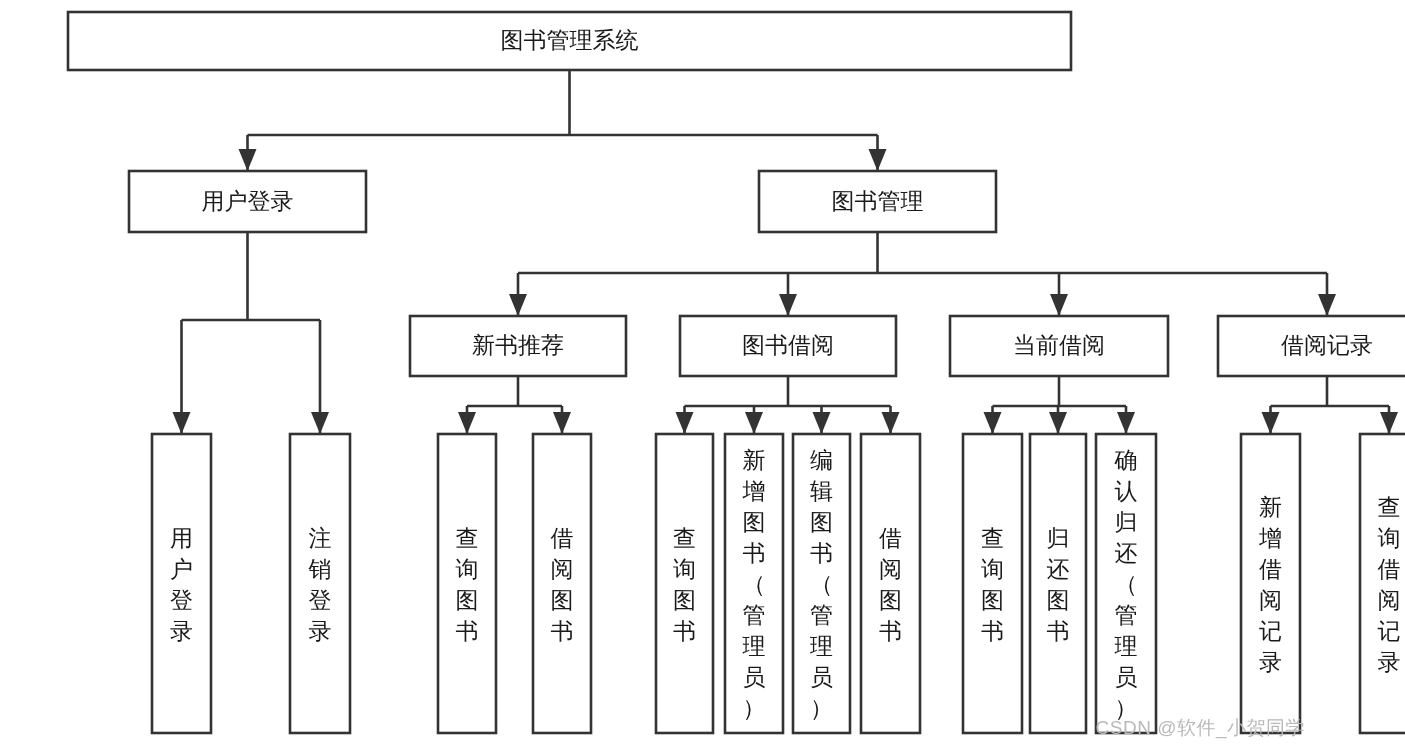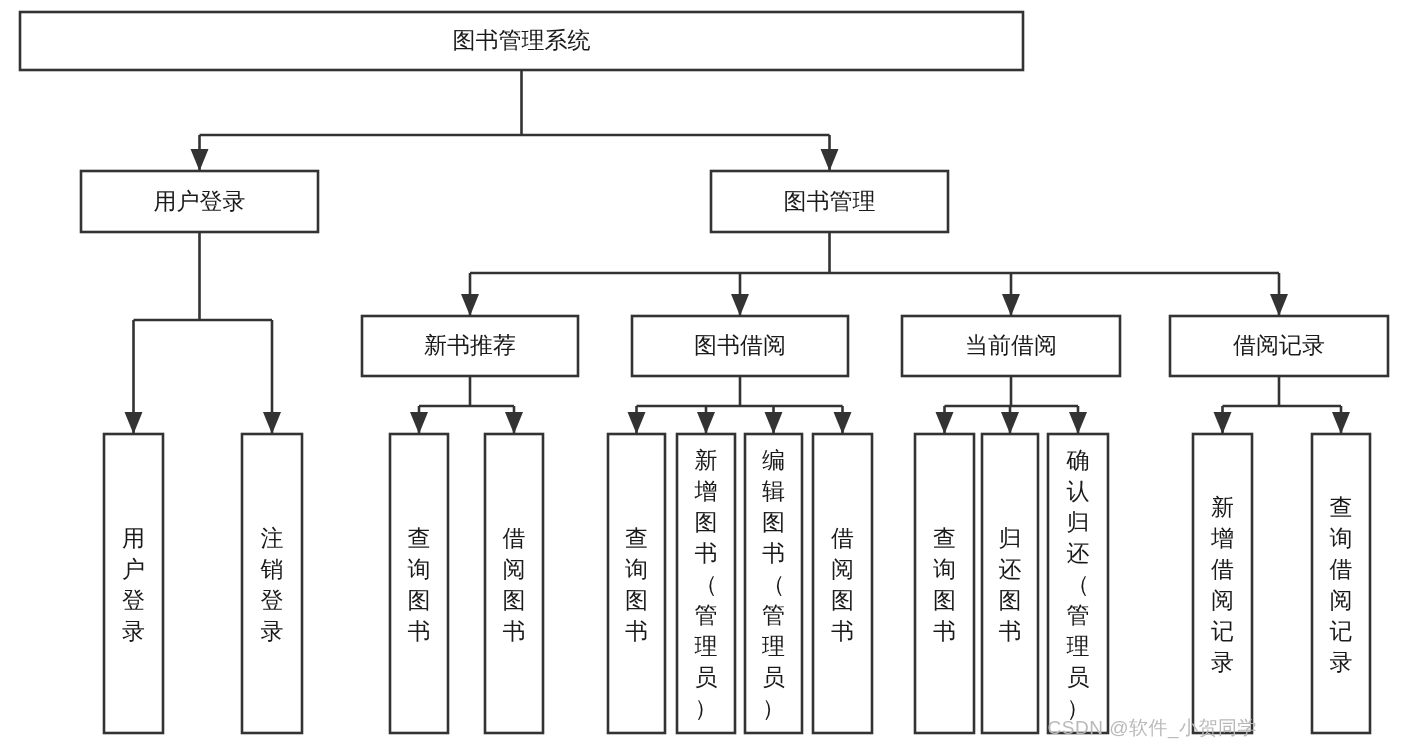--- a/index.html
+++ b/index.html
@@ -12,20 +12,21 @@
     height: 747px;
     position: relative;
     overflow: hidden;
     font-family: "Liberation Sans", "DejaVu Sans", sans-serif;
   }
   #diagram-root {
     position: absolute;
     left: 0; top: 0;
     width: 1267px;
     height: 747px;
+    padding-left: 48px;
   }
   svg.flow {
     display: block;
     width: 1405px;
     height: 747px;
   }
   .node-rect {
     fill: #ffffff;
     stroke: #333333;
     stroke-width: 2.6;

